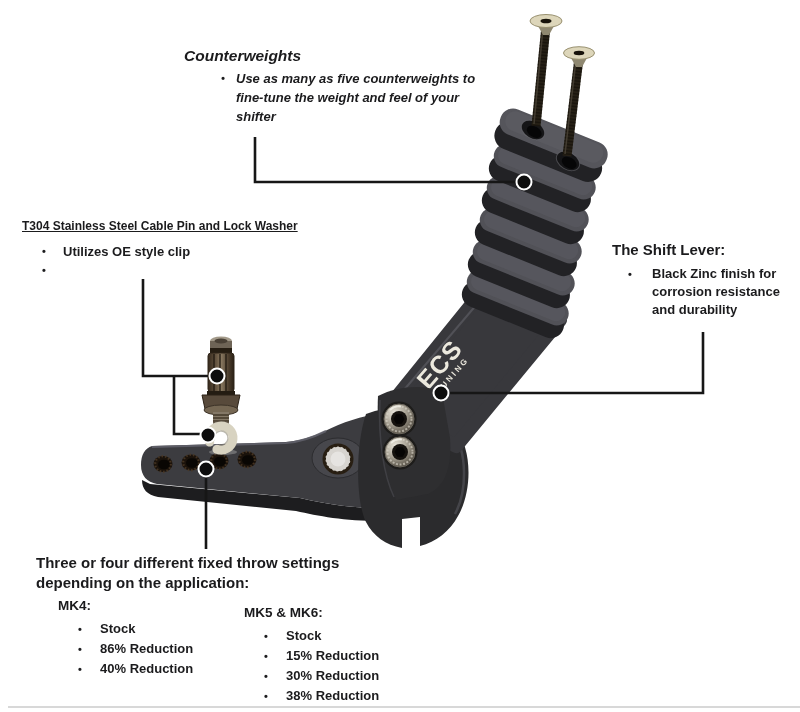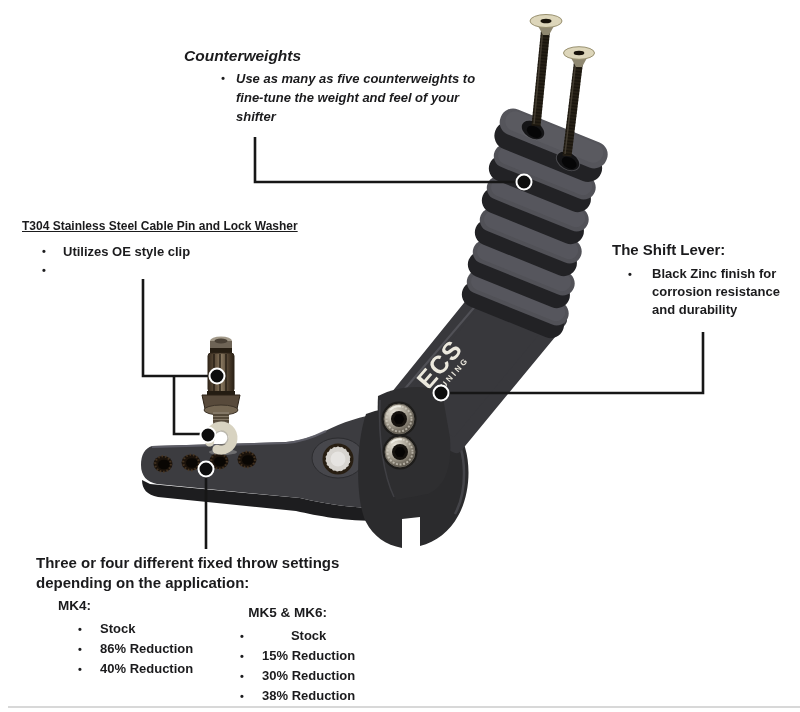--- a/index.html
+++ b/index.html
@@ -274,21 +274,21 @@
         <span class="blt">•</span>
         <span class="txt">86% Reduction</span>
       </li>
       <li>
         <span class="blt">•</span>
         <span class="txt">40% Reduction</span>
       </li>
     </ul>
   </div>
 
-  <div class="mk" style="left:220px;top:604px;text-align:center;">
+  <div class="mk" style="left:244px;top:604px;">
     <div class="mk-label">MK5 &amp; MK6:</div>
     <ul>
       <li>
         <span class="blt">•</span>
         <span class="txt">Stock</span>
       </li>
       <li>
         <span class="blt">•</span>
         <span class="txt">15% Reduction</span>
       </li>

